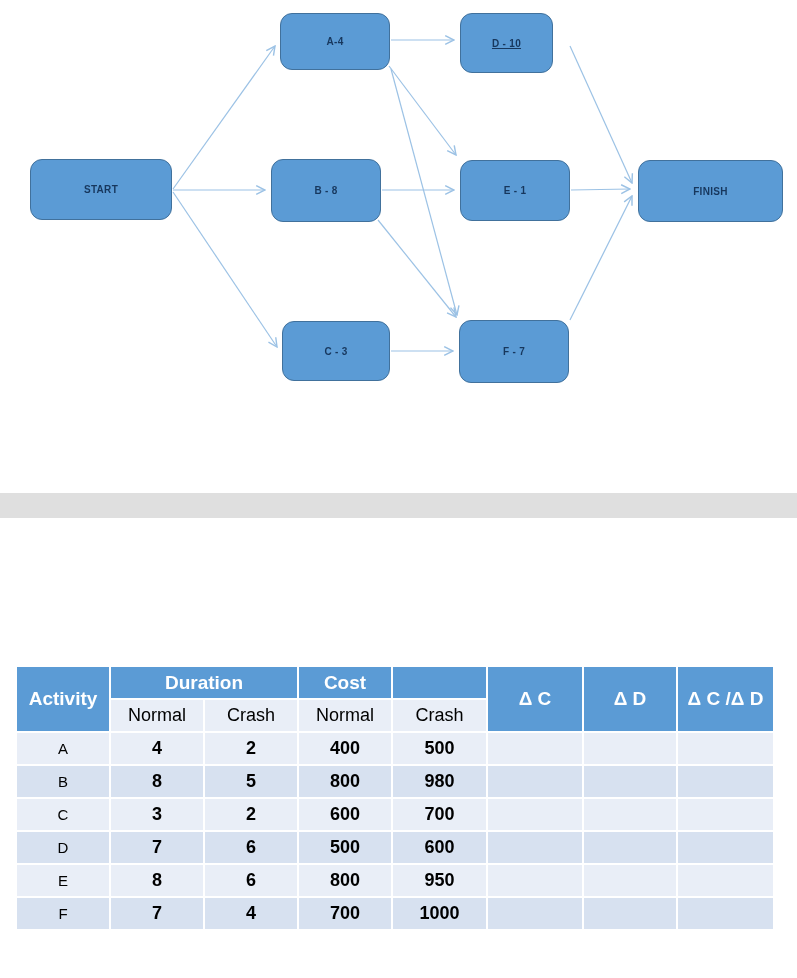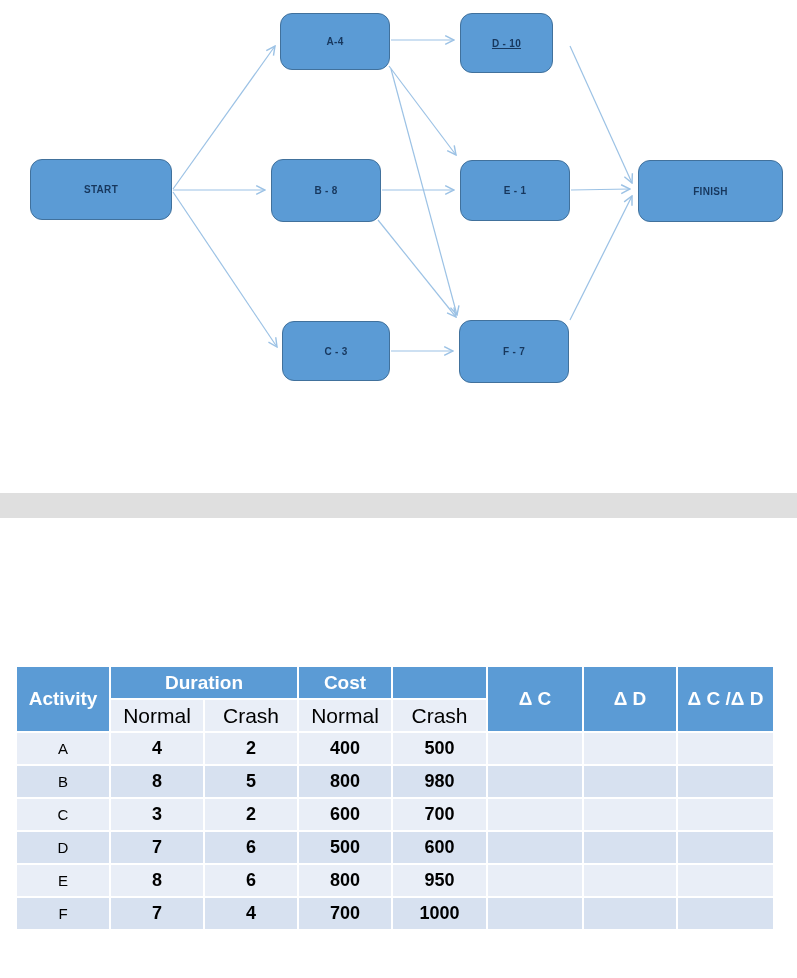--- a/index.html
+++ b/index.html
@@ -55,21 +55,21 @@
     color: #ffffff;
     font-size: 19px;
     font-weight: bold;
   }
   th.vtop { vertical-align: top; padding-top: 7px; height: 64px; }
   th.black-under { border-bottom: 3px solid var(--table-line-black); }
   th.sub {
     background: var(--band-light);
     color: #000000;
     font-weight: normal;
-    font-size: 21px;
+    font-size: 18px;
   }
   td.activity { font-size: 15px; color: #000000; font-weight: normal; }
   td.num { font-size: 18px; font-weight: bold; color: #000000; }
   tr.band-light td { background: var(--band-light); }
   tr.band-dark td { background: var(--band-dark); }
 </style>
 </head>
 <body style="--node-fill: #5b9bd5; --node-border: #41719c; --node-text: #17375d; --arrow: #9cc2e5; --header-blue: #5b9bd5; --band-light: #e9eef7; --band-dark: #d7e1f0; --divider-gray: #dfdfdf; --table-line-black: #000000;">
 
 <div id="stage">

